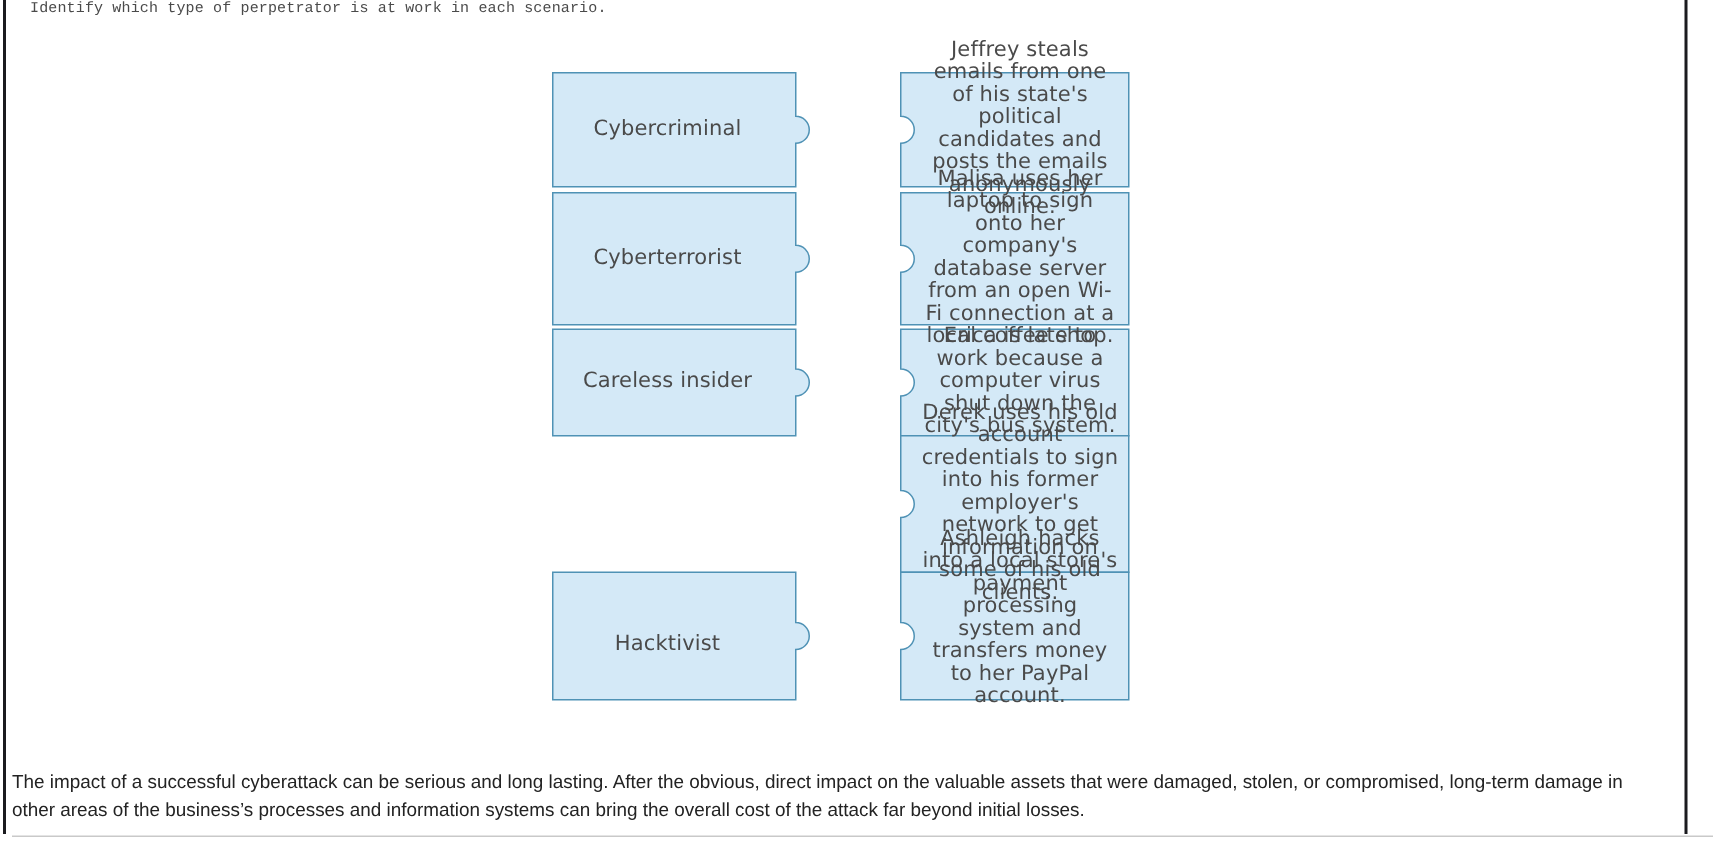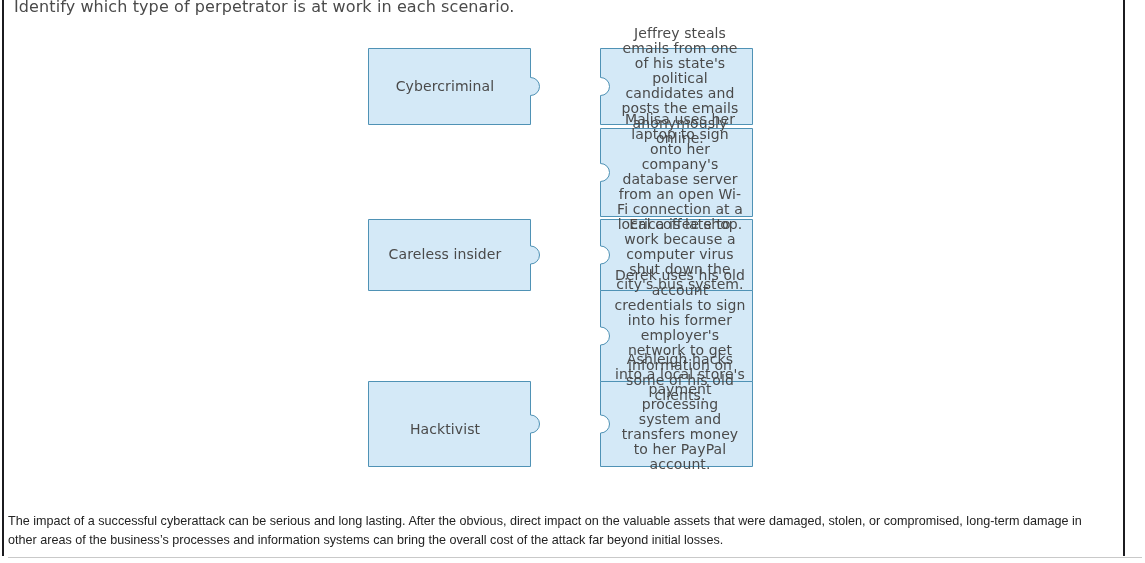--- a/index.html
+++ b/index.html
@@ -32,27 +32,28 @@
   #page-frame-bottom {
     position: absolute;
     left: 8px; top: 557px;
     width: 1134px; height: 1px;
     background: #c9c9c9;
   }
 
   
   .prompt {
     position: absolute;
-    left: 14px;
+    left: 20px;
     top: -1px;
-    font-size: 16px;
+    font-size: 10px;
     line-height: 16px;
     color: #4a4a4a;
     letter-spacing: 0.1px;
     white-space: nowrap;
+    font-family: Liberation Mono, monospace;
   }
 
   
   .match-area {
     position: absolute;
     left: 368px;
     top: 48px;
     width: 400px;
     height: 425px;
   }
@@ -136,20 +137,26 @@
         <span class="piece-label">Cybercriminal</span>
       </div>
       <div class="piece piece-def" style="height: 76px;">
         <svg width="163" height="78" viewBox="-0.5 -0.5 163 78" style="left: 0px;">
           <path d="M0,0 L152,0 L152,76 L0,76 L0,47 A9,9 0 1 0 0,29 Z" fill="#d4e9f7" stroke="#4f92b5" stroke-width="1"></path>
         </svg>
         <span class="piece-label">Jeffrey steals emails from one of his state's political candidates and posts the emails anonymously online.</span>
       </div>
     </div>
     <div class="match-row" style="top: 80px; height: 88px;">
+      <div class="piece piece-term" style="height: 88px;">
+        <svg width="173" height="90" viewBox="-0.5 -0.5 173 90">
+          <path d="M0,0 L162,0 L162,35 A9,9 0 1 1 162,53 L162,88 L0,88 Z" fill="#d4e9f7" stroke="#4f92b5" stroke-width="1"></path>
+        </svg>
+        <span class="piece-label">Cyberterrorist</span>
+      </div>
       <div class="piece piece-def" style="height: 88px;">
         <svg width="163" height="90" viewBox="-0.5 -0.5 163 90" style="left: 0px;">
           <path d="M0,0 L152,0 L152,88 L0,88 L0,53 A9,9 0 1 0 0,35 Z" fill="#d4e9f7" stroke="#4f92b5" stroke-width="1"></path>
         </svg>
         <span class="piece-label">Malisa uses her laptop to sign onto her company's database server from an open Wi-Fi connection at a local coffee shop.</span>
       </div>
     </div>
     <div class="match-row" style="top: 171px; height: 71px;">
       <div class="piece piece-term" style="height: 71px;">
         <svg width="173" height="73" viewBox="-0.5 -0.5 173 73">

